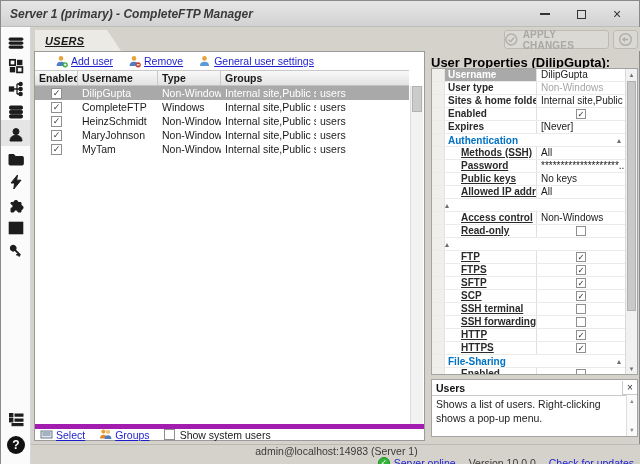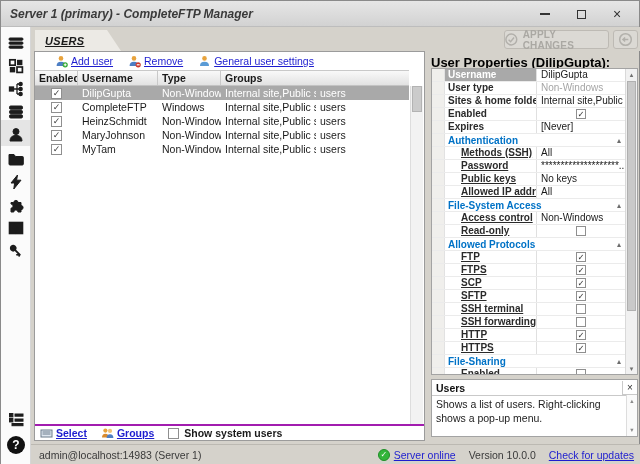--- a/index.html
+++ b/index.html
@@ -55,22 +55,22 @@
   .td.cbcell { display:flex; justify-content:center; padding-left:0; }
 
   .cb { width:11px; height:11px; border:1px solid #8f8f8f; background:#fff; display:inline-flex;
     align-items:center; justify-content:center; font-size:9px; line-height:1; color:#3c3c3c; flex:none; }
   .cb.checked::after { content:"✓"; }
   .cb.sm { width:10px; height:10px; font-size:8.5px; }
 
   .vscroll { position:absolute; right:1px; top:34px; width:13px; height:339px; background:#f2f2f2; border-left:1px solid #ddd; }
   .vthumb { position:absolute; left:1px; top:0; width:10px; height:26px; background:#cbcbcb; border:1px solid #b3b3b3; }
 
-  .panel-foot { position:absolute; left:0; bottom:0; width:389px; height:16px; border-top:2px solid #a21caf;
-    display:flex; align-items:center; gap:14px; padding-left:5px; background:#fff;font-weight:bold; }
+  .panel-foot { position:absolute; left:0; bottom:0; width:389px; height:16px; border-top:5px solid #a21caf;
+    display:flex; align-items:center; gap:14px; padding-left:5px; background:#fff; }
   .footitem { display:flex; align-items:center; gap:3px; }
   .footitem svg { width:13px; height:13px; }
   .syslabel { font-size:10.5px; color:#1a1a1a; margin-left:2px; }
 
   
   .props-title { position:absolute; left:430px; top:54px; font-size:13px; font-weight:bold; color:#000; }
   .propgrid { position:absolute; left:430px; top:67px; width:207px; height:307px; background:#fff; border:1px solid #a3a3a3; overflow:hidden; }
   .pg-rows { position:absolute; left:0; top:0; width:193px; }
   .prow, .pcat { display:flex; height:13px; border-bottom:1px solid #ebebeb; align-items:center; }
   .strip { width:13px; height:100%; background:#f0efec; border-right:1px solid #e2e2e2; flex:none; }
@@ -94,21 +94,21 @@
   .helphead b { font-size:10.5px; color:#111; }
   .helpclose { margin-left:auto; width:15px; height:14px; border-left:1px solid #c9c9c9; border-bottom:1px solid #c9c9c9;
     display:flex; align-items:center; justify-content:center; font-size:10px; color:#333; }
   .helpbody { position:absolute; left:0; top:15px; width:205px; height:41px; border-top:1px solid #c9c9c9;
     font-size:10.5px; color:#222; line-height:1.3; padding:2px 14px 2px 4px; }
   .help-scroll { position:absolute; right:0; top:15px; width:11px; height:41px; border-left:1px solid #ddd; background:#fafafa; }
   .hs-arrow { position:absolute; left:0; width:10px; height:10px; font-size:6.5px; color:#8a8a8a; display:flex; align-items:center; justify-content:center; }
 
   
   .statusbar { position:absolute; left:30px; top:443px; width:609px; height:20px; background:#d5d2cb;
-    border-top:1px solid #bcb9b2; display:flex; align-items:center; padding:0 6px 0 8px; }
+    border-top:1px solid #bcb9b2; display:flex; align-items:center; padding:0 6px 0 8px;flex-direction:column; }
   .status-left { font-size:10.5px; color:#3a3a3a; }
   .status-right { margin-left:auto; display:flex; align-items:center; gap:13px; }
   .online { display:flex; align-items:center; gap:4px; }
   .online-ic { width:12px; height:12px; border-radius:50%; background:#33b53a; border:1px solid #1f8f27;
     color:#fff; font-size:8px; display:flex; align-items:center; justify-content:center; line-height:1; }
   .version { font-size:10.5px; color:#3a3a3a; }
 
   .icon-dark { fill:#1c1c1c; stroke:#1c1c1c; }
 </style>
 </head>
@@ -405,64 +405,62 @@
           <div class="plabel ind2">Public keys</div>
           <div class="pvalue">No keys</div>
         </div>
         <div class="prow">
           <div class="strip"></div>
           <div class="plabel ind2">Allowed IP addresses</div>
           <div class="pvalue">All</div>
         </div>
         <div class="pcat">
           <div class="strip"></div>
-          <div class="catlabel">File-System Access</div>
           <div class="catarrow">▴</div>
         </div>
         <div class="prow">
           <div class="strip"></div>
           <div class="plabel ind2">Access control</div>
           <div class="pvalue">Non-Windows</div>
         </div>
         <div class="prow">
           <div class="strip"></div>
           <div class="plabel ind2">Read-only</div>
           <div class="pvalue center">
             <span class="cb sm"></span>
           </div>
         </div>
         <div class="pcat">
           <div class="strip"></div>
-          <div class="catlabel">Allowed Protocols</div>
           <div class="catarrow">▴</div>
         </div>
         <div class="prow">
           <div class="strip"></div>
           <div class="plabel ind2">FTP</div>
           <div class="pvalue center">
             <span class="cb checked sm"></span>
           </div>
         </div>
         <div class="prow">
           <div class="strip"></div>
           <div class="plabel ind2">FTPS</div>
           <div class="pvalue center">
             <span class="cb checked sm"></span>
           </div>
         </div>
         <div class="prow">
           <div class="strip"></div>
+          <div class="plabel ind2">SFTP</div>
+          <div class="pvalue center">
+            <span class="cb checked sm"></span>
+          </div>
+        </div>
+        <div class="prow">
+          <div class="strip"></div>
           <div class="plabel ind2">SCP</div>
-          <div class="pvalue center">
-            <span class="cb checked sm"></span>
-          </div>
-        </div>
-        <div class="prow">
-          <div class="strip"></div>
-          <div class="plabel ind2">SFTP</div>
           <div class="pvalue center">
             <span class="cb checked sm"></span>
           </div>
         </div>
         <div class="prow">
           <div class="strip"></div>
           <div class="plabel ind2">SSH terminal</div>
           <div class="pvalue center">
             <span class="cb sm"></span>
           </div>

